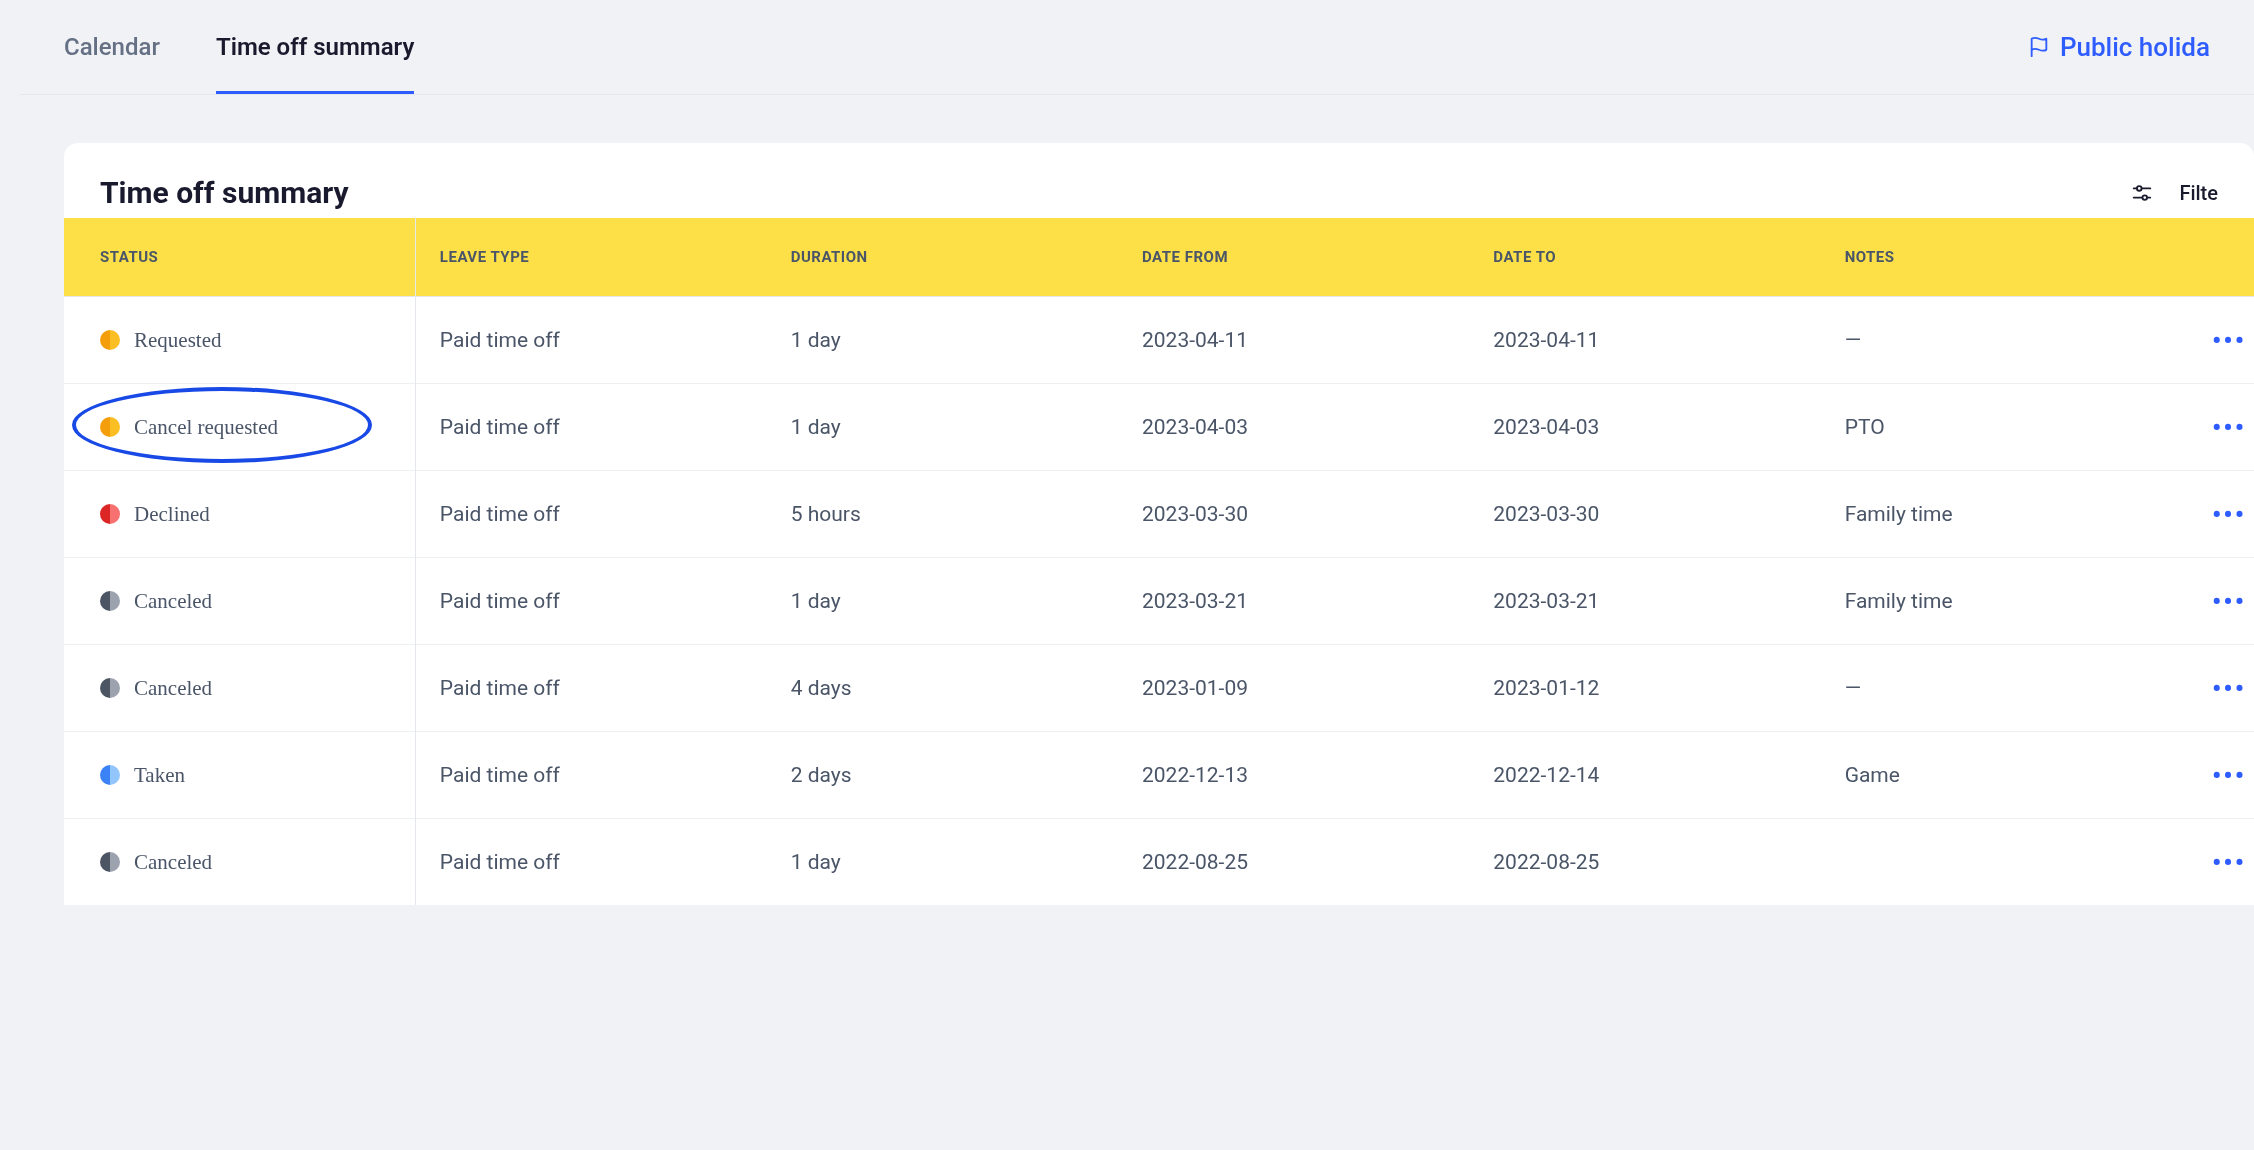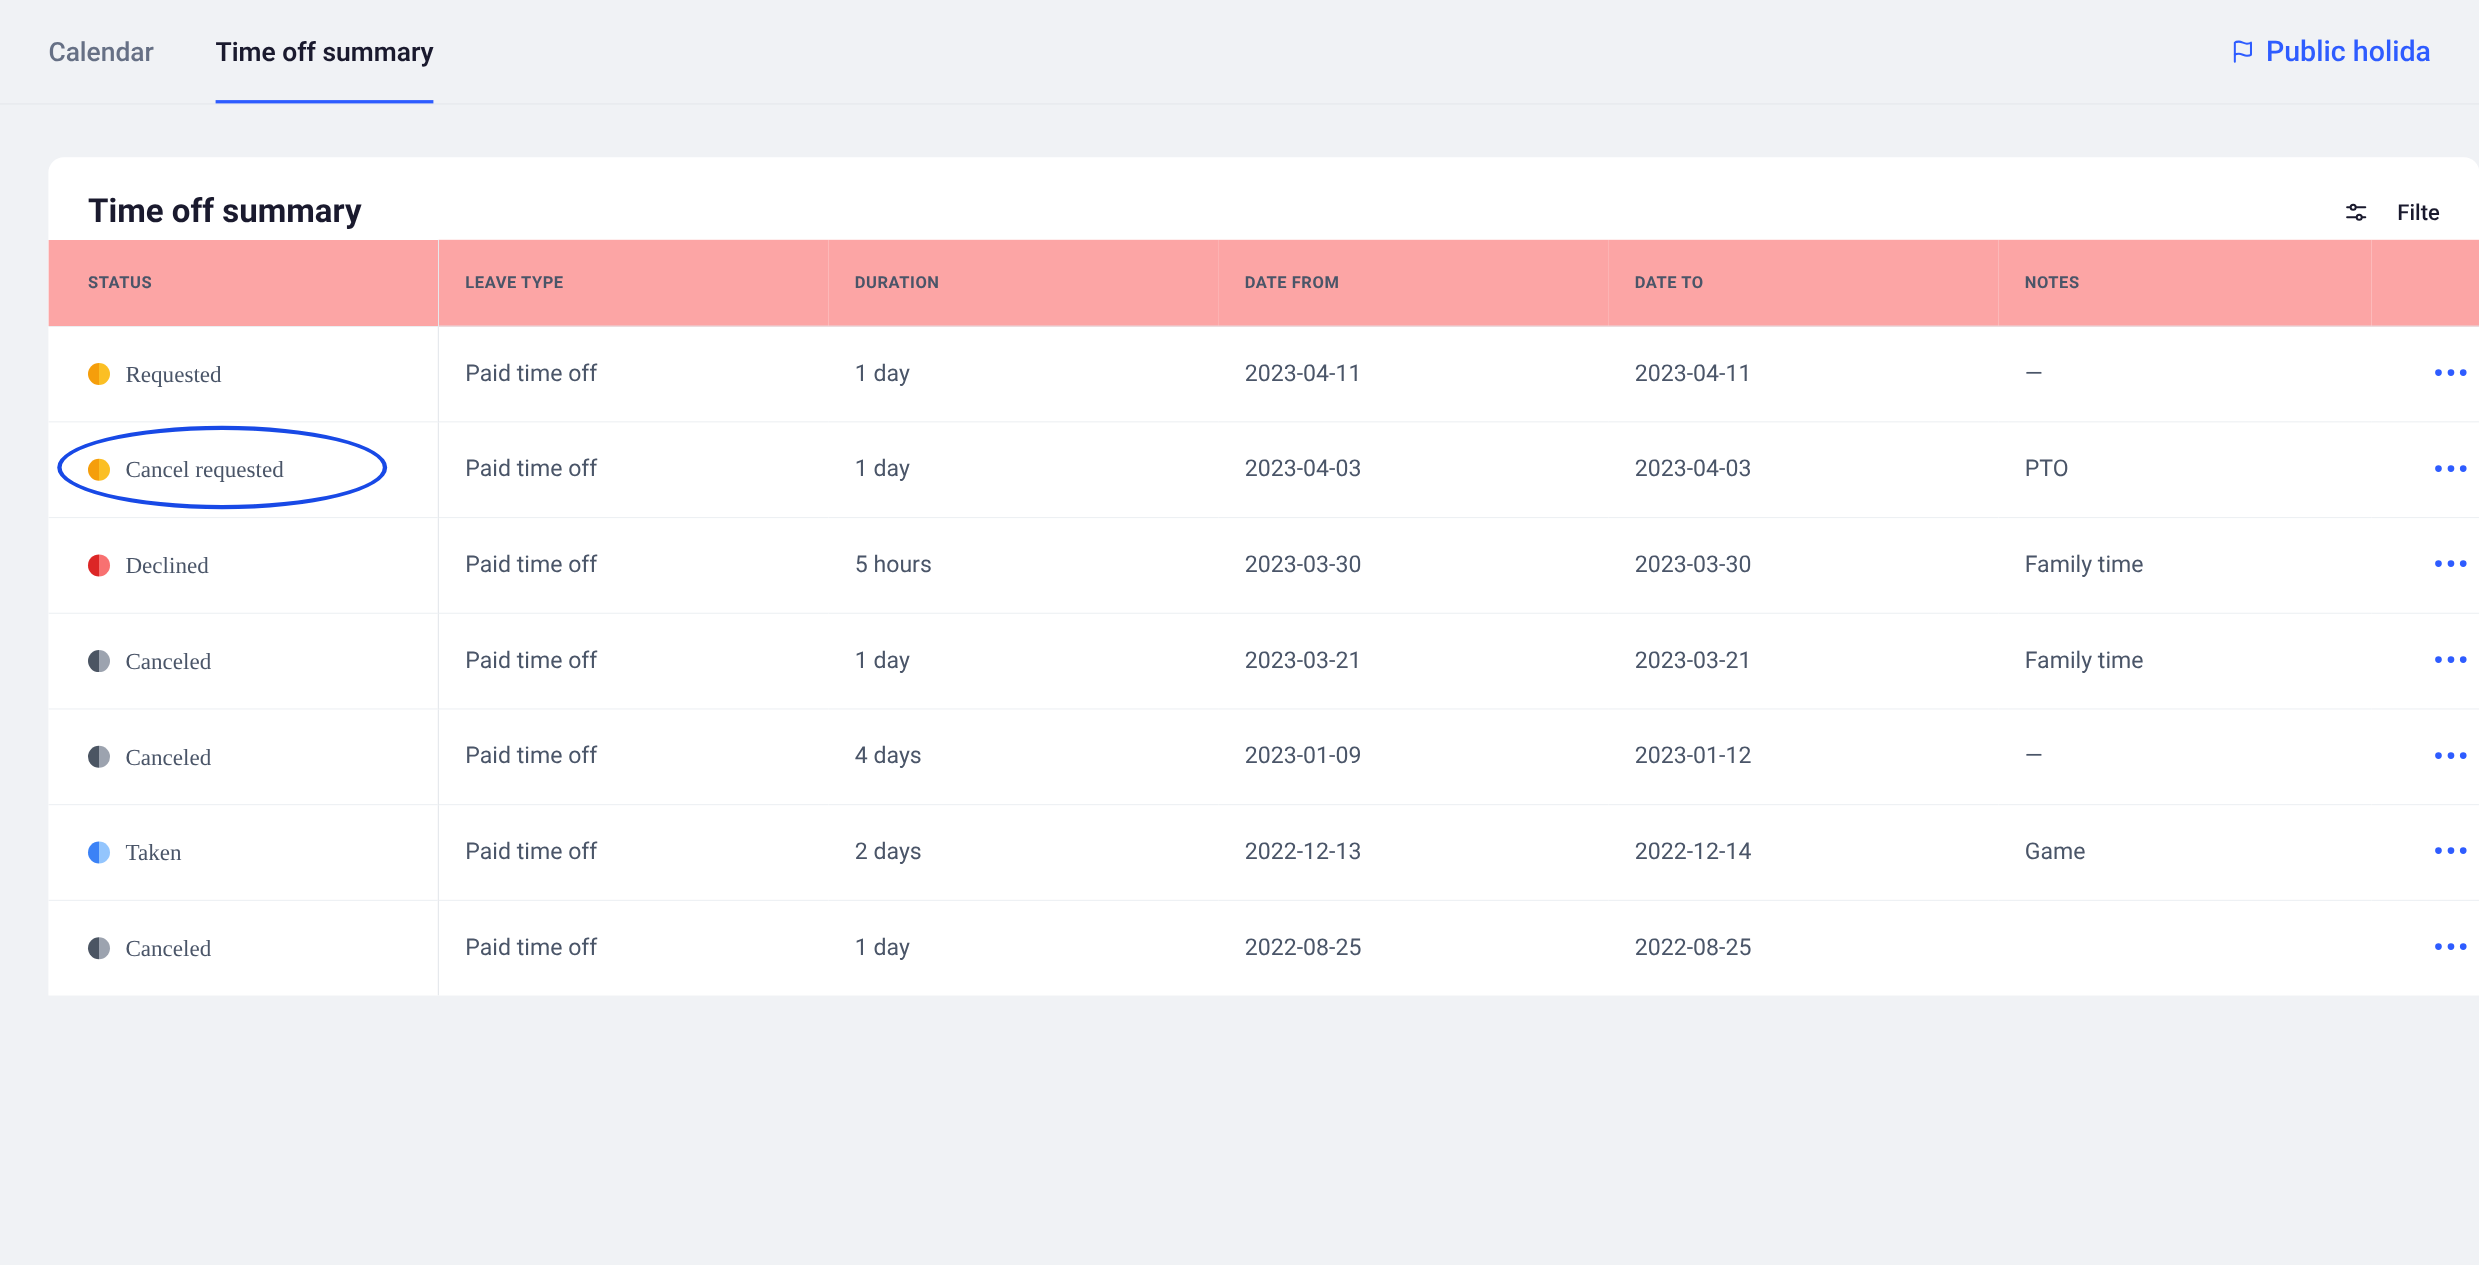--- a/index.html
+++ b/index.html
@@ -8,20 +8,21 @@
       box-sizing: border-box;
     }
     body {
       font-family: -apple-system, BlinkMacSystemFont, 'Segoe UI', Roboto, Helvetica, Arial, sans-serif;
       background: #f0f2f5;
       color: #1a1a2e;
       font-size: 18px;
     }
     .page {
       min-height: 100vh;
+      margin-left: 20px;
     }
     .top-nav {
       display: flex;
       align-items: center;
       justify-content: space-between;
       padding: 0 44px;
       border-bottom: 1px solid #e4e7ec;
       margin-bottom: 48px;
     }
     .tabs {
@@ -83,21 +84,21 @@
       color: #1a1a2e;
       font-size: 20px;
       font-weight: 500;
       cursor: pointer;
     }
     .table {
       width: 100%;
       border-collapse: collapse;
     }
     .table thead th {
-      background: #fca5a5;
+      background: #fde047;
       text-align: left;
       padding: 30px 24px;
       font-size: 15px;
       font-weight: 700;
       letter-spacing: 0.5px;
       color: #4a5568;
       text-transform: uppercase;
       border-bottom: 1px solid #e4e7ec;
     }
     .table thead th:first-child {

